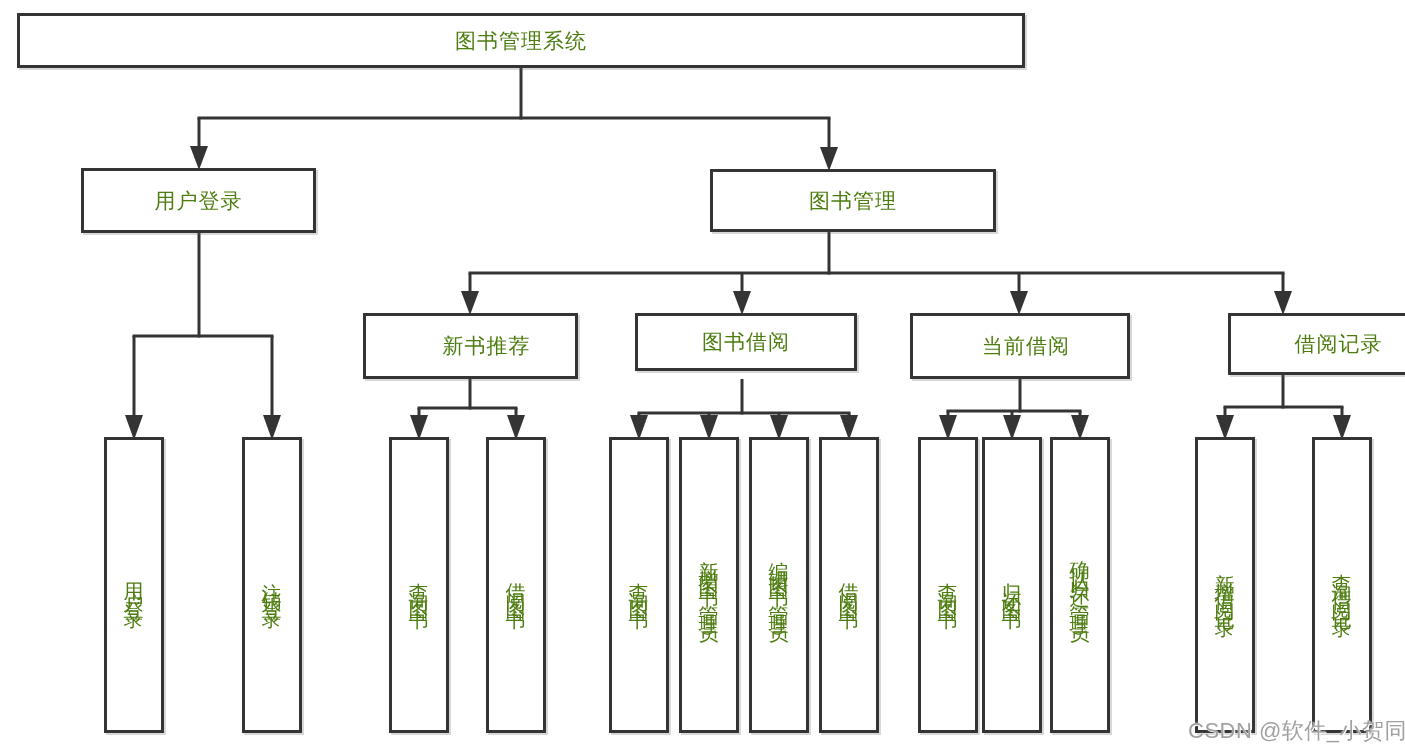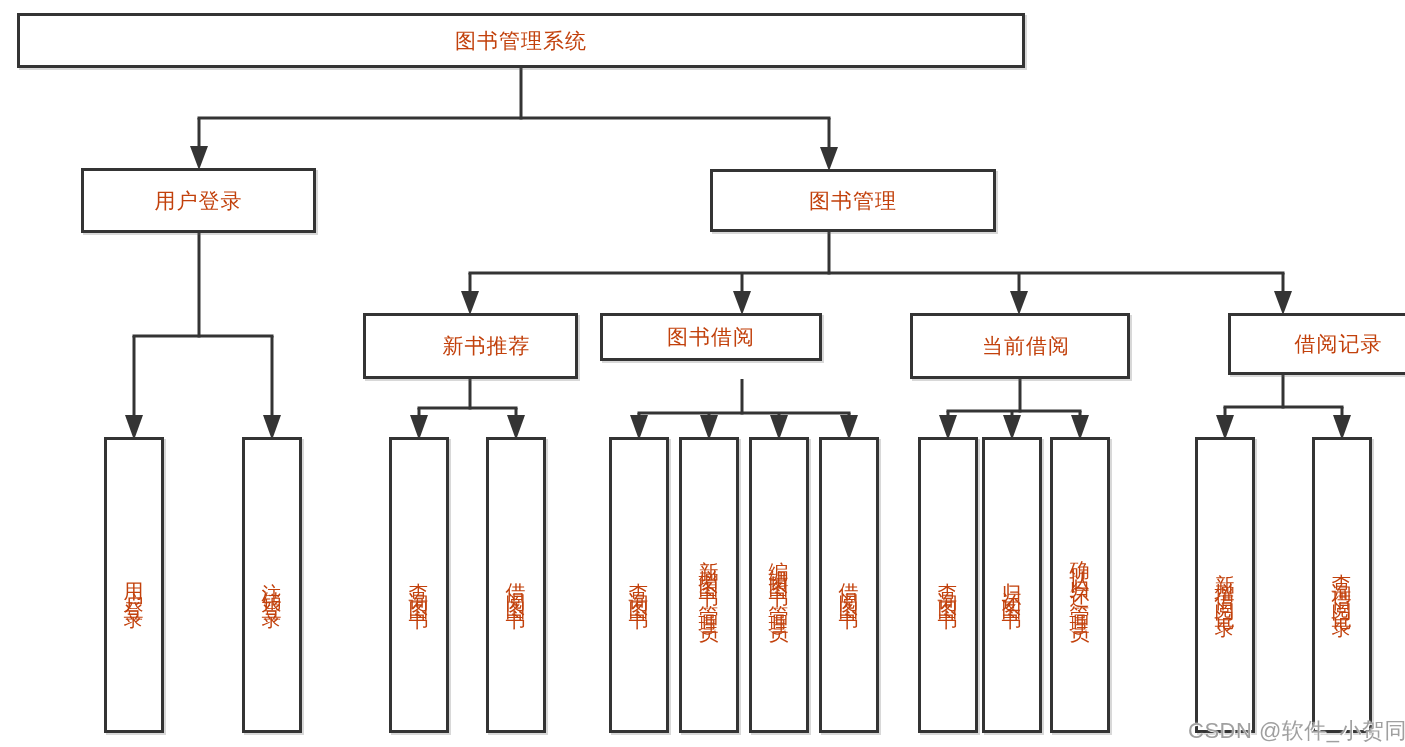--- a/index.html
+++ b/index.html
@@ -19,21 +19,21 @@
     position: absolute;
     left: 0;
     top: 0;
     z-index: 0;
   }
   .node {
     position: absolute;
     box-sizing: border-box;
     border: 3px solid #343434;
     background: #ffffff;
-    color: #c2410c;
+    color: #4d7c0f;
     display: flex;
     align-items: center;
     justify-content: center;
     z-index: 1;
     box-shadow: 2px 2px 0 rgba(100,100,100,0.25);
   }
   .node.h {
     font-size: 21px;
     letter-spacing: 1px;
     text-align: center;
@@ -48,21 +48,21 @@
   .node.v span {
     display: block;
   }
   
   #n-root  { left: 17px;  top: 13px;  width: 1008px; height: 55px; }
   
   #n-l2-0  { left: 81px;  top: 168px; width: 235px; height: 65px; }
   #n-l2-1  { left: 710px; top: 169px; width: 286px; height: 63px; }
   
   #n-l3-0  { left: 363px;  top: 313px; width: 215px; height: 66px; padding-left: 32px; }
-  #n-l3-1  { left: 600px;  top: 313px; width: 222px; height: 48px; }
+  #n-l3-1  { left: 635px;  top: 313px; width: 222px; height: 58px; }
   #n-l3-2  { left: 910px;  top: 313px; width: 220px; height: 66px; padding-left: 12px; }
   #n-l3-3  { left: 1228px; top: 313px; width: 221px; height: 62px; }
   
   .leaf { top: 437px; width: 60px; height: 296px; }
   #n-le-0  { left: 104px; }
   #n-le-1  { left: 242px; }
   #n-le-2  { left: 389px; }
   #n-le-3  { left: 486px; }
   #n-le-4  { left: 609px; }
   #n-le-5  { left: 679px; }

